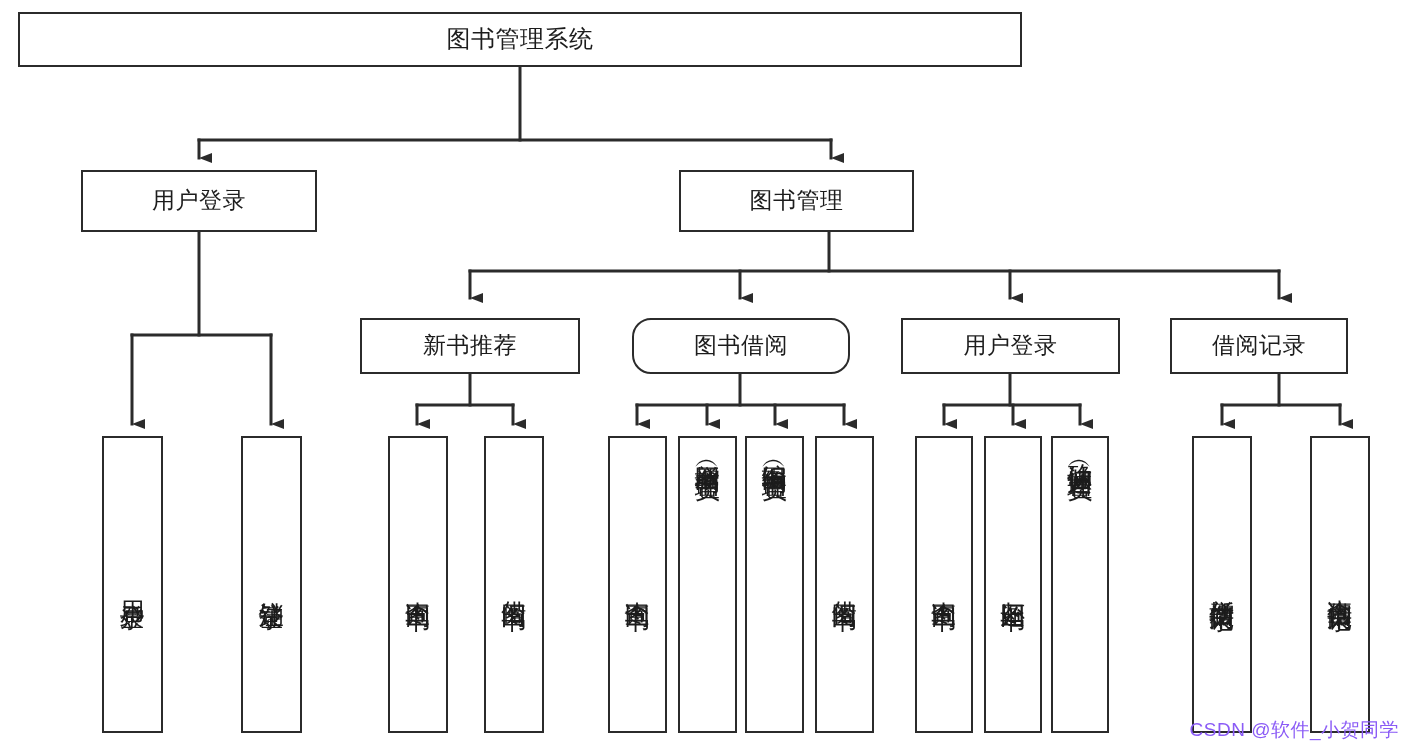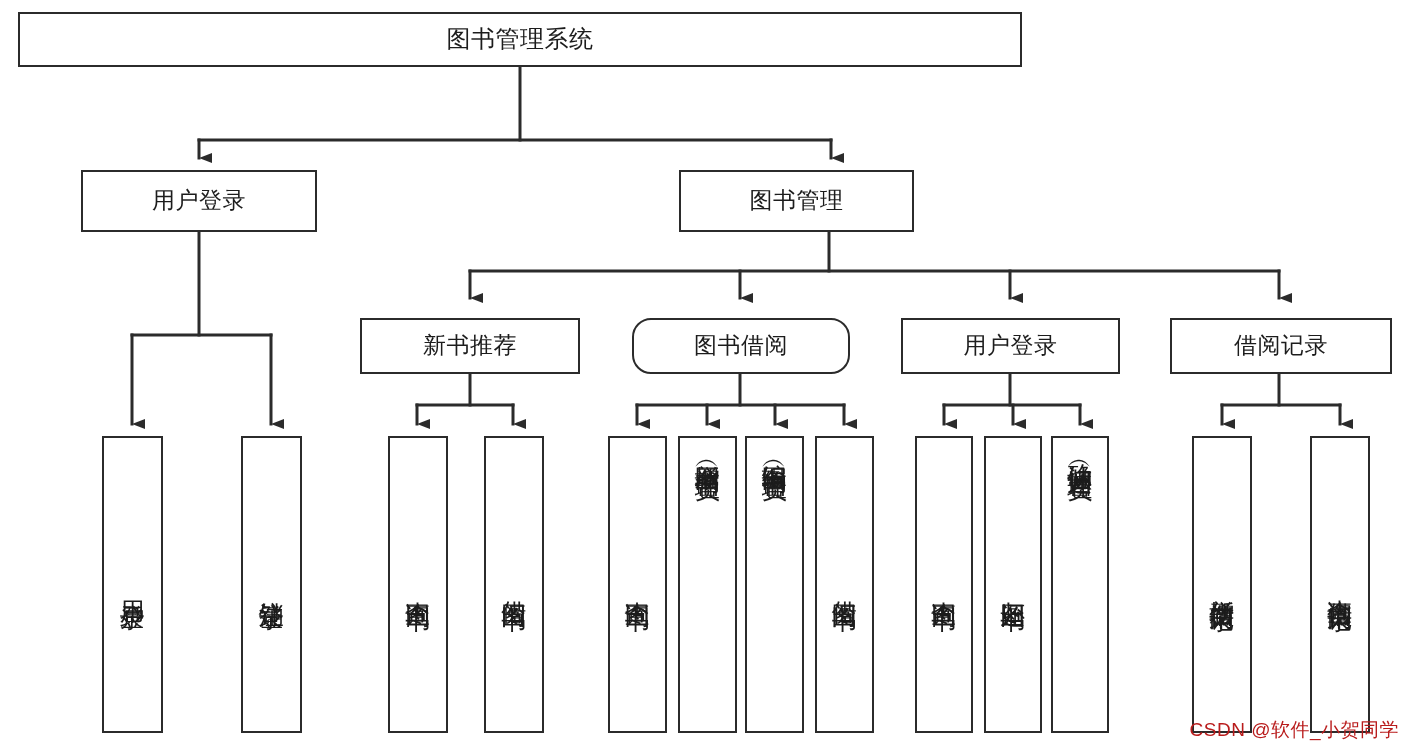--- a/index.html
+++ b/index.html
@@ -56,21 +56,21 @@
     line-height:1.06;
     letter-spacing:2px;
     height:auto;
   }
   .node.v.mid{ align-items:center; padding-top:0; }
   .watermark{
     position:absolute;
     right:6px;
     bottom:4px;
     font-size:19px;
-    color:#b91c1c;
+    color:#8b5cf6;
     white-space:nowrap;
     z-index:3;
     letter-spacing:0.5px;
   }
 </style>
 </head>
 <body>
 
 <div id="canvas">
 
@@ -137,21 +137,21 @@
 
   <div class="node h" style="left:360px;top:318px;width:220px;height:56px;">
     <span class="label">新书推荐</span>
   </div>
   <div class="node h" style="left:632px;top:318px;width:218px;height:56px;border-radius:19px;">
     <span class="label">图书借阅</span>
   </div>
   <div class="node h" style="left:901px;top:318px;width:219px;height:56px;">
     <span class="label">用户登录</span>
   </div>
-  <div class="node h" style="left:1170px;top:318px;width:222px;height:56px;">
+  <div class="node h" style="left:1170px;top:318px;width:178px;height:56px;">
     <span class="label">借阅记录</span>
   </div>
 
   <div class="node v mid" style="left:102px;top:436px;width:61px;height:297px;">
     <span class="label">用户登录</span>
   </div>
   <div class="node v mid" style="left:241px;top:436px;width:61px;height:297px;">
     <span class="label">注销登录</span>
   </div>
 

